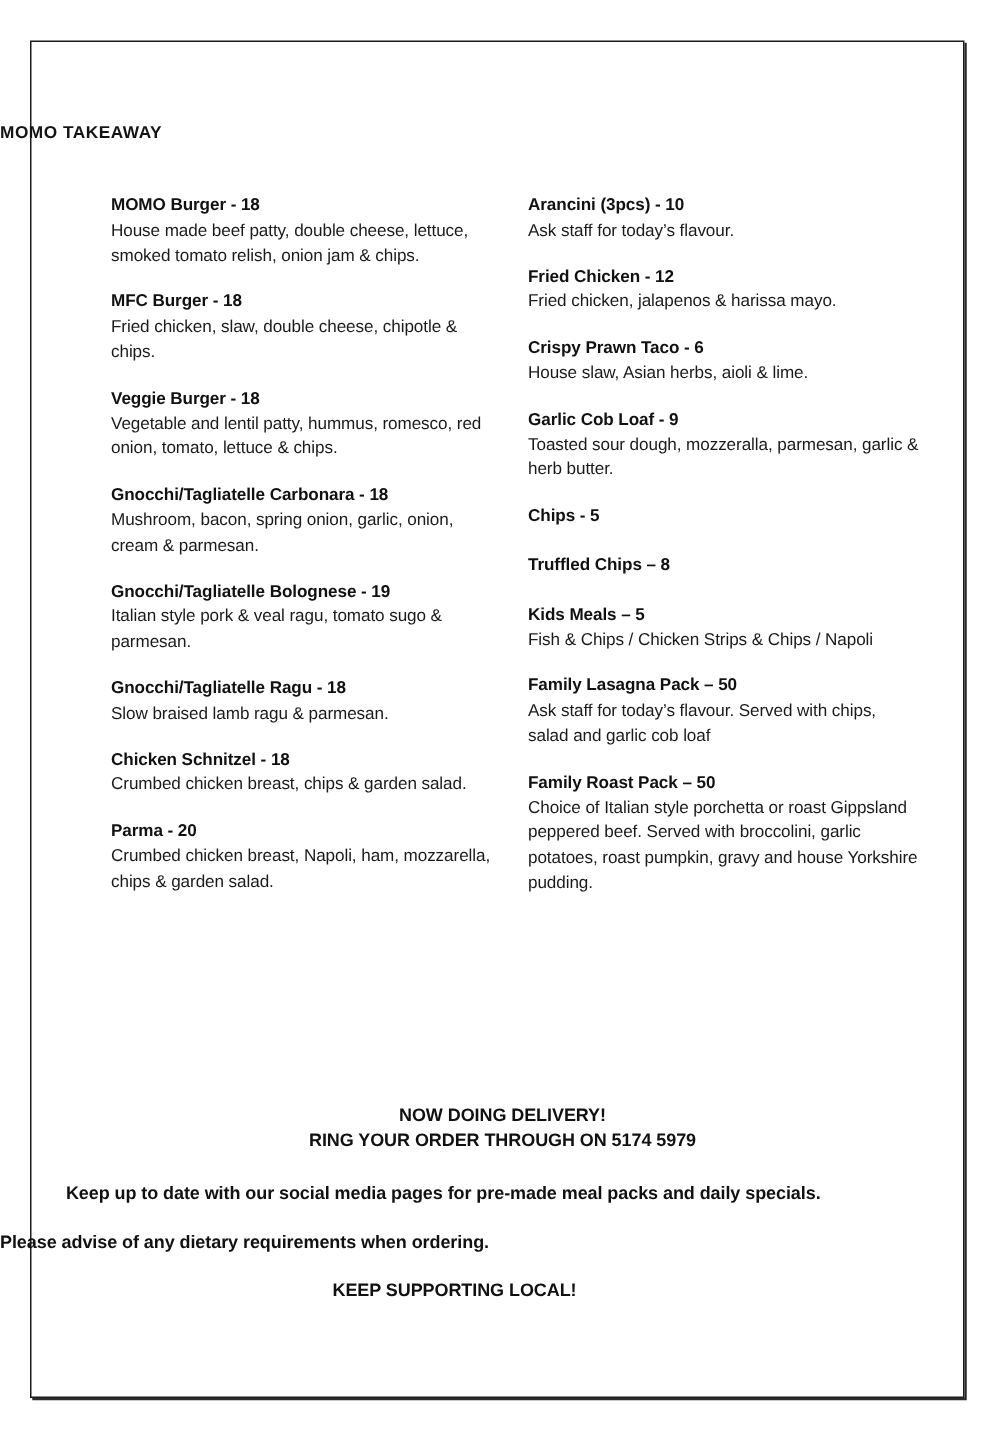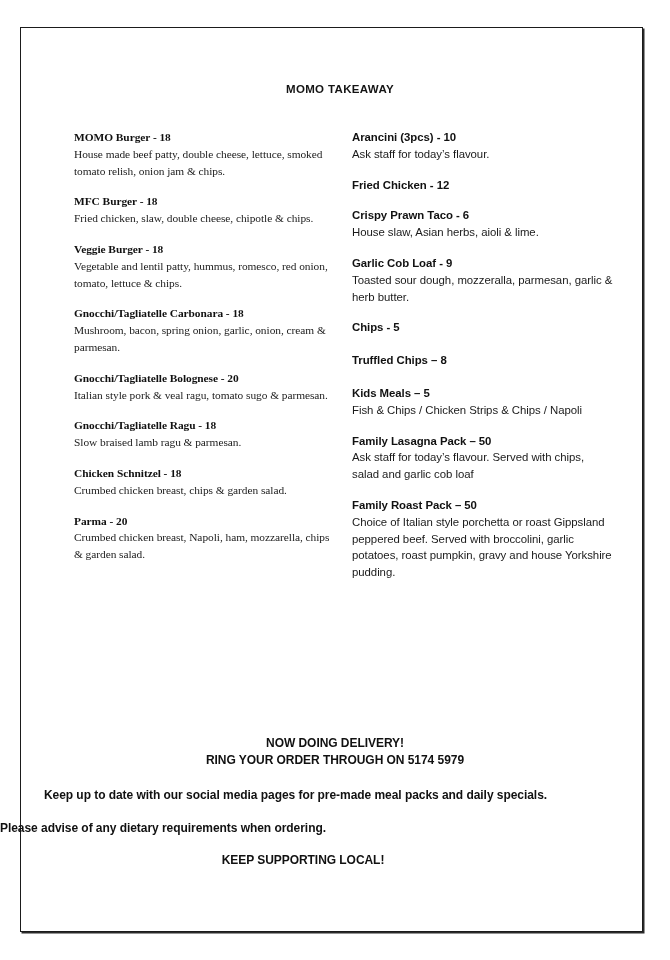--- a/index.html
+++ b/index.html
@@ -35,40 +35,38 @@
     box-shadow: 1.5px 1.5px 0 0 #2b2b2b;
     box-sizing: border-box;
     background: #ffffff;
   }
 
   #menu-title {
     position: absolute;
     left: 0;
     top: 83px;
     width: 632px;
-    text-align: center;
     font-size: 11.5px;
     font-weight: bold;
     letter-spacing: 0.35px;
     color: #141414;
-    padding-left: 24px;
   }
 
   #columns {
     position: absolute;
     left: 0;
     top: 129px;
     width: 670px;
   }
 
   .column {
     position: absolute;
     top: 0;
   }
-  #column-left  { left: 74px;  width: 262px; font-family: Liberation Serif, serif; }
+  #column-left  { left: 74px;  width: 262px; }
   #column-right { left: 352px; width: 262px; }
 
   .menu-item {
     margin-bottom: 14px;
   }
   .menu-item:last-child { margin-bottom: 16px; }
 
   .item-name {
     font-size: 11.4px;
     font-weight: bold;
@@ -118,21 +116,21 @@
         </div>
         <div class="menu-item">
           <div class="item-name">Veggie Burger - 18</div>
           <div class="item-desc">Vegetable and lentil patty, hummus, romesco, red onion, tomato, lettuce &amp; chips.</div>
         </div>
         <div class="menu-item">
           <div class="item-name">Gnocchi/Tagliatelle Carbonara - 18</div>
           <div class="item-desc">Mushroom, bacon, spring onion, garlic, onion, cream &amp; parmesan.</div>
         </div>
         <div class="menu-item">
-          <div class="item-name">Gnocchi/Tagliatelle Bolognese - 20</div>
+          <div class="item-name">Gnocchi/Tagliatelle Bolognese - 19</div>
           <div class="item-desc">Italian style pork &amp; veal ragu, tomato sugo &amp; parmesan.</div>
         </div>
         <div class="menu-item">
           <div class="item-name">Gnocchi/Tagliatelle Ragu - 18</div>
           <div class="item-desc">Slow braised lamb ragu &amp; parmesan.</div>
         </div>
         <div class="menu-item">
           <div class="item-name">Chicken Schnitzel - 18</div>
           <div class="item-desc">Crumbed chicken breast, chips &amp; garden salad.</div>
         </div>
@@ -141,20 +139,21 @@
           <div class="item-desc">Crumbed chicken breast, Napoli, ham, mozzarella, chips &amp; garden salad.</div>
         </div>
       </div>
     <div class="column" id="column-right">
         <div class="menu-item">
           <div class="item-name">Arancini (3pcs) - 10</div>
           <div class="item-desc">Ask staff for today’s flavour.</div>
         </div>
         <div class="menu-item">
           <div class="item-name">Fried Chicken - 12</div>
+          <div class="item-desc">Fried chicken, jalapenos &amp; harissa mayo.</div>
         </div>
         <div class="menu-item">
           <div class="item-name">Crispy Prawn Taco - 6</div>
           <div class="item-desc">House slaw, Asian herbs, aioli &amp; lime.</div>
         </div>
         <div class="menu-item">
           <div class="item-name">Garlic Cob Loaf - 9</div>
           <div class="item-desc">Toasted sour dough, mozzeralla, parmesan, garlic &amp; herb butter.</div>
         </div>
         <div class="menu-item name-only">

